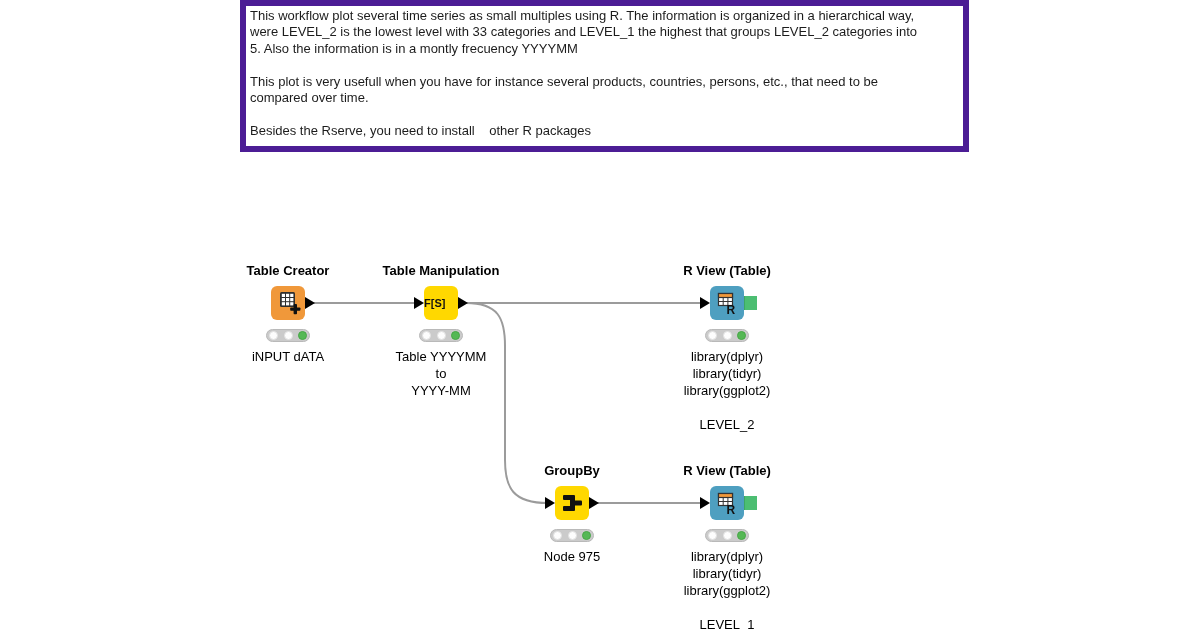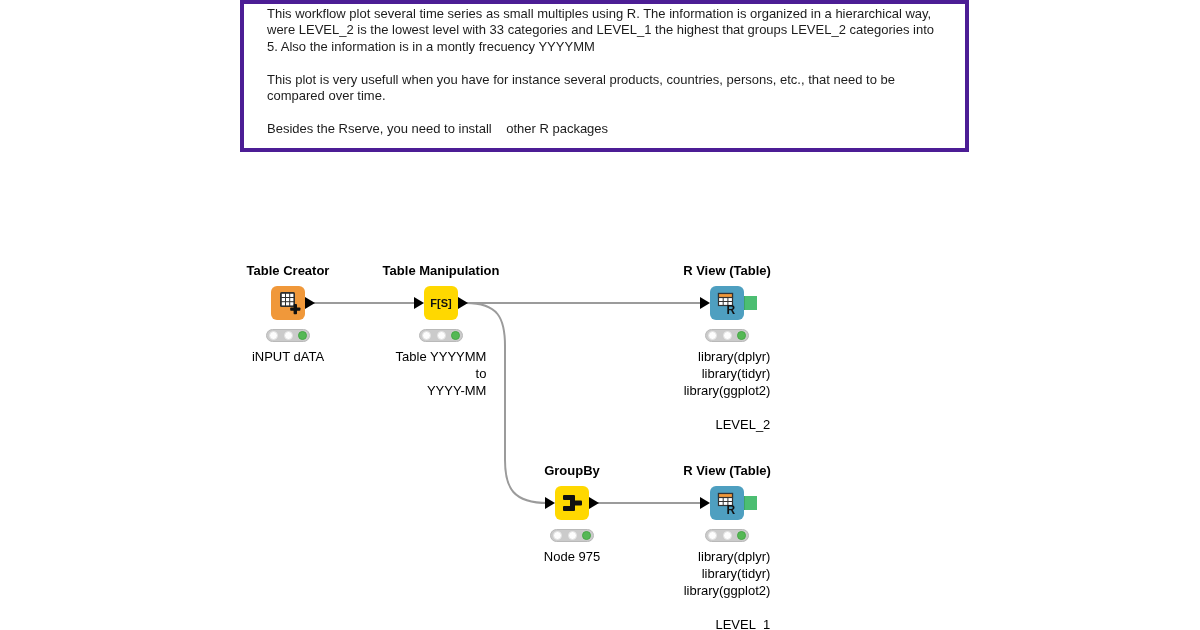--- a/index.html
+++ b/index.html
@@ -2,36 +2,36 @@
 <html><head>
 <meta charset="utf-8">
 <style>
   * { margin:0; padding:0; box-sizing:border-box; }
   html,body { width:1200px; height:630px; background:#ffffff; font-family:"Liberation Sans", sans-serif; overflow:hidden; }
   #canvas { position:relative; width:1200px; height:630px; background:#fff; }
 
   
   .annotation {
     position:absolute; left:240px; top:0; width:729px; height:152px;
-    border:4px solid #4c1d95; background:#ffffff;padding-left:19px;
+    border:6px solid #4c1d95; background:#ffffff;
   }
   .annotation-text {
     white-space:pre; overflow:hidden; width:100%; height:100%;
     padding:2px 4px; font-size:13px; line-height:16.4px; color:#1c1c1c;
   }
 
   
   #wires { position:absolute; left:0; top:0; width:1200px; height:630px; }
   #wires path { stroke:#9b9b9b; stroke-width:2; fill:none; }
 
   
   .node { position:absolute; width:34px; height:34px; }
   .node-icon {
     position:absolute; left:0; top:0; width:34px; height:34px;
-    border-radius:6px; display:flex; align-items:center; justify-content:center;
+    border-radius:6px; display:flex; align-items:center; 
   }
   .node-icon.orange { background:#f0983a; }
   .node-icon.yellow { background:#ffd800; }
   .node-icon.blue   { background:#4e9fc0; }
 
   .node-title {
     position:absolute; top:-23px; left:50%; transform:translateX(-50%);
     white-space:nowrap; font-size:13px; font-weight:bold; color:#000; text-align:center;
   }
   .port-in, .port-out {
@@ -49,21 +49,21 @@
     position:absolute; top:43px; left:50%; transform:translateX(-50%);
     width:44px; height:13px; background:#cbcbcb; border-radius:7px;
     border:1px solid #b9b9b9;
     display:flex; align-items:center; justify-content:space-between; padding:0 2px;
   }
   .light { width:9px; height:9px; border-radius:50%; background:#fdfdfd; border:1px solid #e2e2e2; }
   .light.on { background:#55b855; border-color:#46a746; }
 
   .node-sublabel {
     position:absolute; top:62px; left:50%; transform:translateX(-50%);
-    white-space:pre-line; text-align:right; font-size:13px; line-height:17px; color:#000;
+    white-space:pre-line; text-align:center; font-size:13px; line-height:17px; color:#000;
     width:max-content;
   }
   .sm-glyph { font-size:11px; font-weight:bold; color:#111; letter-spacing:0px; }
 </style>
 </head>
 <body>
 
 <div id="canvas">
 
   <div class="annotation">

